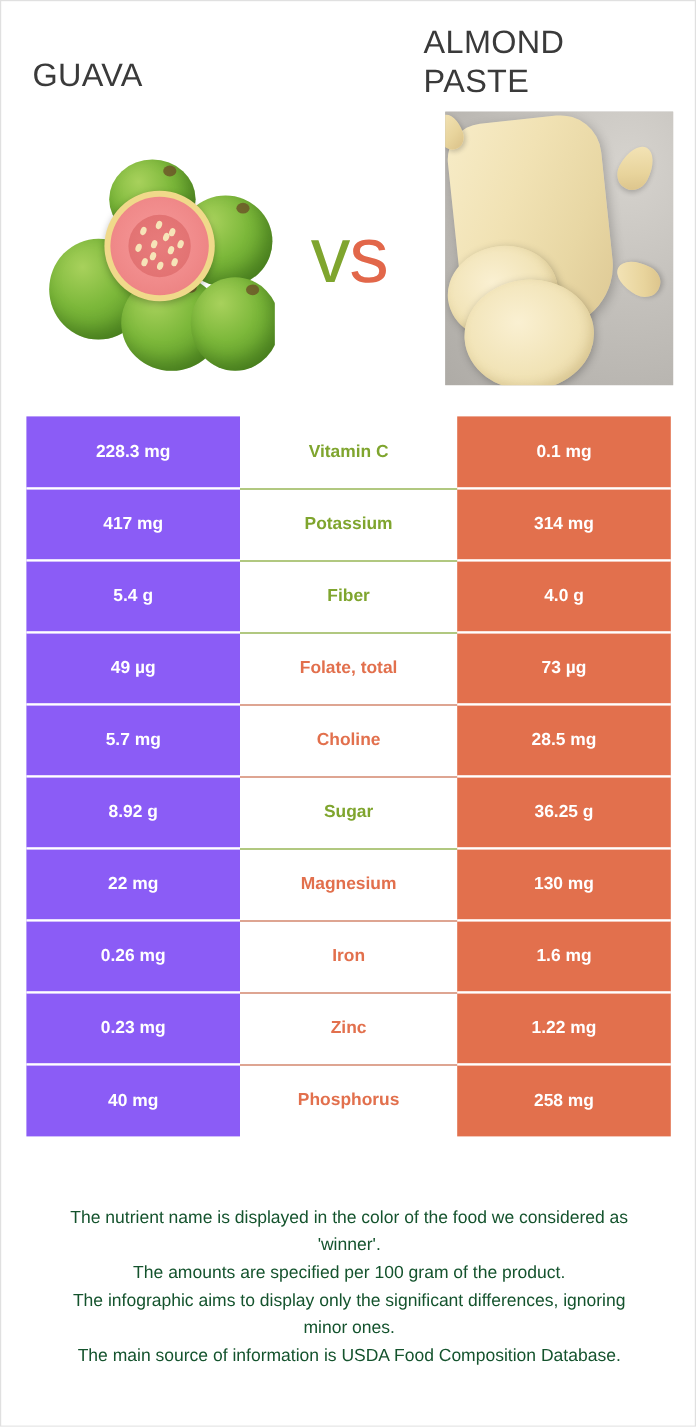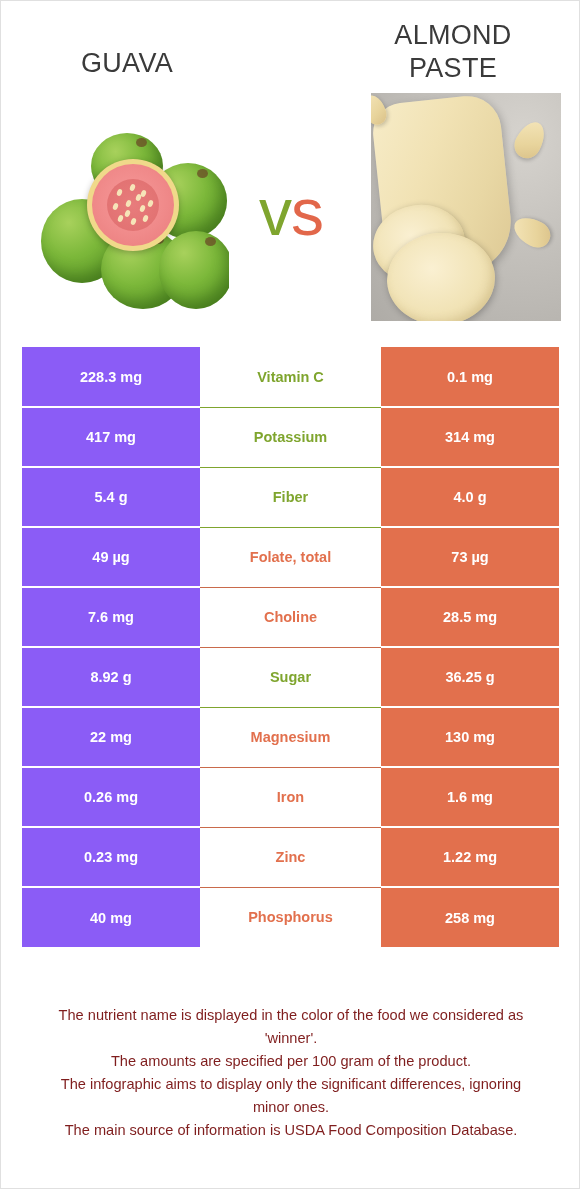--- a/index.html
+++ b/index.html
@@ -23,21 +23,21 @@
     overflow: hidden;
   }
 
   
   .header {
     position: relative;
     height: 330px;
   }
   .food-title {
     position: absolute;
-    text-align: center;
+    text-align: left;
     color: #3a3a3a;
     font-weight: 300;
     font-size: 27px;
     line-height: 33px;
     letter-spacing: 0.3px;
     font-family: "Liberation Sans", sans-serif;
   }
   .food-title.left  { left: 26px;  top: 46px; width: 200px; }
   .food-title.right { left: 352px; top: 18px; width: 200px; }
 
@@ -179,21 +179,21 @@
   tr.win-guava  td.label { color: #7FA52E; }
   tr.win-almond td.label { color: #E2704D; }
 
   
   .footer {
     position: absolute;
     left: 40px;
     top: 1003px;
     width: 500px;
     text-align: center;
-    color: #7f1d1d;
+    color: #14532d;
     font-size: 14.6px;
     line-height: 23px;
     font-weight: 400;
     font-family: "Liberation Sans", sans-serif;
   }
   .footer p { margin: 0; }
 </style>
 </head>
 <body>
 
@@ -272,21 +272,21 @@
         <td class="val-left">5.4 g</td>
         <td class="label">Fiber</td>
         <td class="val-right">4.0 g</td>
       </tr>
       <tr class="win-almond">
         <td class="val-left">49 µg</td>
         <td class="label">Folate, total</td>
         <td class="val-right">73 µg</td>
       </tr>
       <tr class="win-almond">
-        <td class="val-left">7.6 mg</td>
+        <td class="val-left">5.7 mg</td>
         <td class="label">Choline</td>
         <td class="val-right">28.5 mg</td>
       </tr>
       <tr class="win-guava">
         <td class="val-left">8.92 g</td>
         <td class="label">Sugar</td>
         <td class="val-right">36.25 g</td>
       </tr>
       <tr class="win-almond">
         <td class="val-left">22 mg</td>

